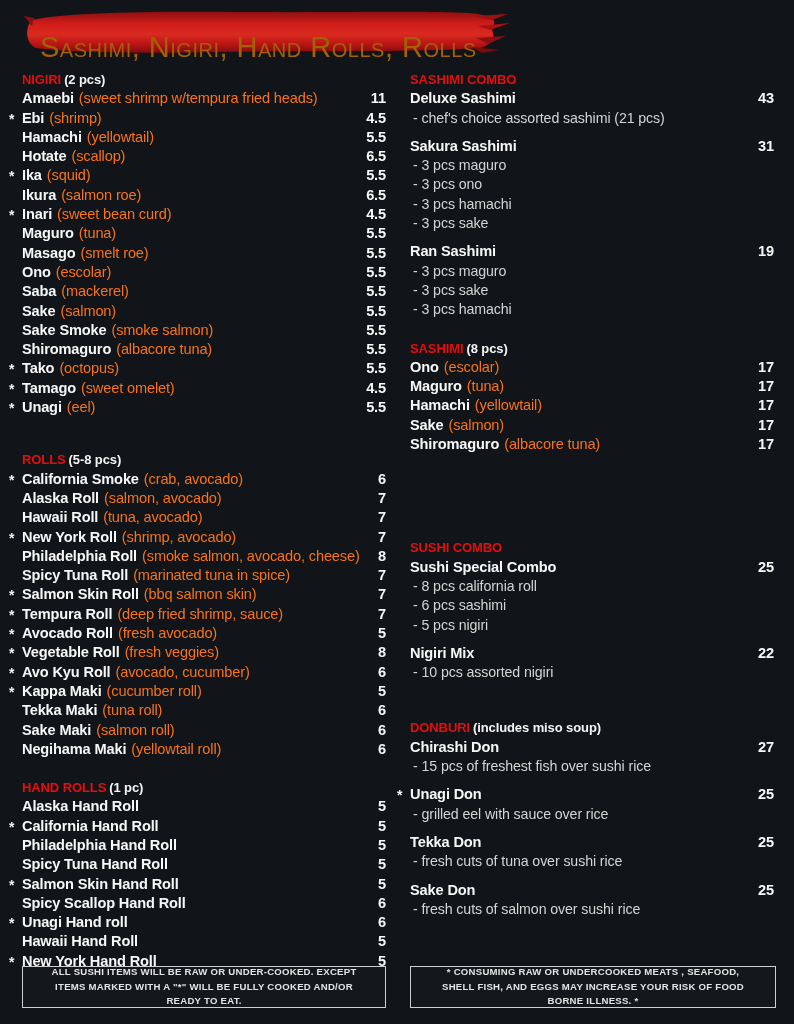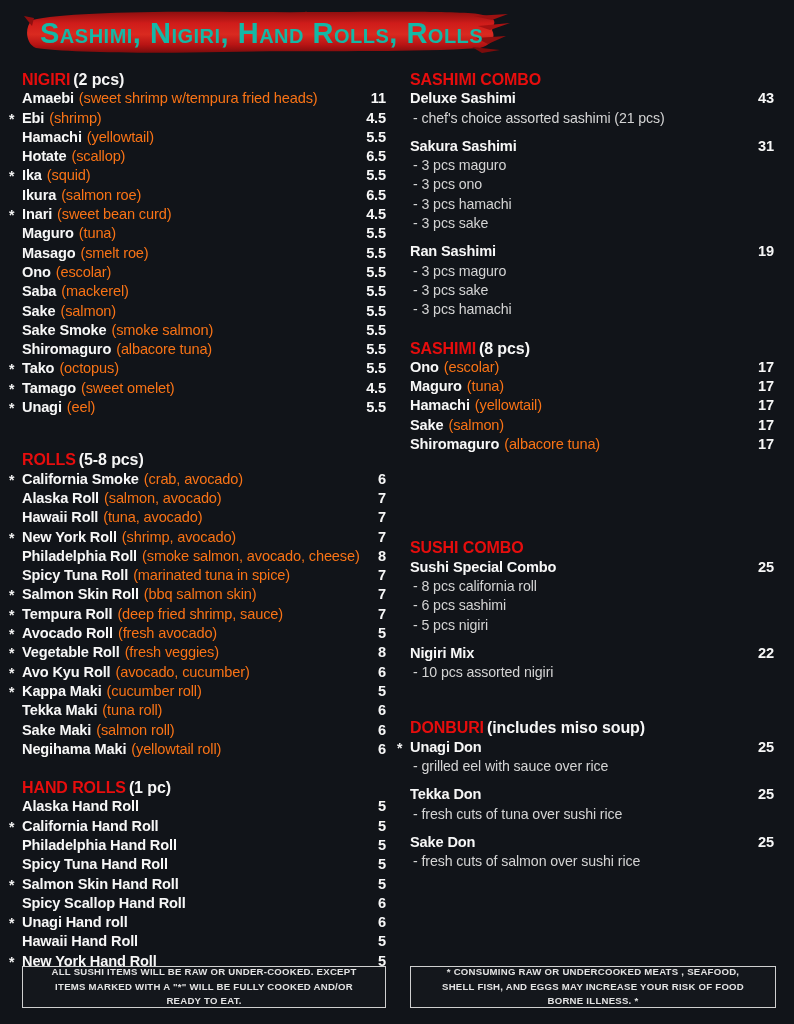--- a/index.html
+++ b/index.html
@@ -8,46 +8,46 @@
     width:794px;height:1024px;
     background:#111419;
     font-family:"Liberation Sans", sans-serif;
     color:#f2f2f2;
     overflow:hidden;
   }
   
   .banner{position:absolute;top:6px;left:22px;width:488px;height:54px;}
   .banner svg{position:absolute;top:0;left:0;}
   .banner-title{
-    position:absolute;top:0;left:18px;height:54px;
+    position:absolute;top:14px;left:18px;height:54px;
     display:flex;align-items:center;
     font-variant:small-caps;
-    font-size:29px;font-weight:700;
+    font-size:29px;font-weight:400;
     letter-spacing:.5px;
-    color:#14b8a6;
+    color:#a16207;
     white-space:nowrap;
   }
   
   .content{
     position:absolute;top:64px;left:0;right:0;bottom:0;
     display:flex;
     padding:6px 19px 0 22px;
   }
   .col{position:relative;}
   .col-left{width:364px;margin-right:24px;}
   .col-right{width:364px;}
   
   .menu-section{margin:0;}
   .sec-rolls{margin-top:33px;}
   .sec-hand_rolls{margin-top:19px;}
   .sec-sashimi{margin-top:19px;}
   .sec-sushi_combo{margin-top:84px;}
   .sec-donburi{margin-top:36px;}
   .section-heading{
-    line-height:19.3px;font-size:16px;font-weight:bold;
+    line-height:19.3px;font-size:13px;font-weight:bold;
     letter-spacing:-0.1px;
   }
   .section-title{color:#e60d0d;}
   .section-sub{color:#f5f5f5;margin-left:3px;}
   
   .item-group.has-details{margin-bottom:9px;}
   .item-row{
     position:relative;
     display:flex;align-items:flex-end;
     line-height:19.3px;font-size:14.6px;
@@ -550,20 +550,28 @@
               <span class="item-spacer"></span>
               <span class="item-price">22</span>
             </div>
             <div class="item-detail">- 10 pcs assorted nigiri</div>
           </div>
         </div>
         <div class="menu-section sec-donburi">
           <div class="section-heading"><span class="section-title">DONBURI</span><span class="section-sub">(includes miso soup)</span></div>
           <div class="item-group has-details">
             <div class="item-row">
+              <span class="item-name">Chirashi Don</span>
+              <span class="item-spacer"></span>
+              <span class="item-price">27</span>
+            </div>
+            <div class="item-detail">- 15 pcs of freshest fish over sushi rice</div>
+          </div>
+          <div class="item-group has-details">
+            <div class="item-row">
               <span class="star">*</span>
               <span class="item-name">Unagi Don</span>
               <span class="item-spacer"></span>
               <span class="item-price">25</span>
             </div>
             <div class="item-detail">- grilled eel with sauce over rice</div>
           </div>
           <div class="item-group has-details">
             <div class="item-row">
               <span class="item-name">Tekka Don</span>

